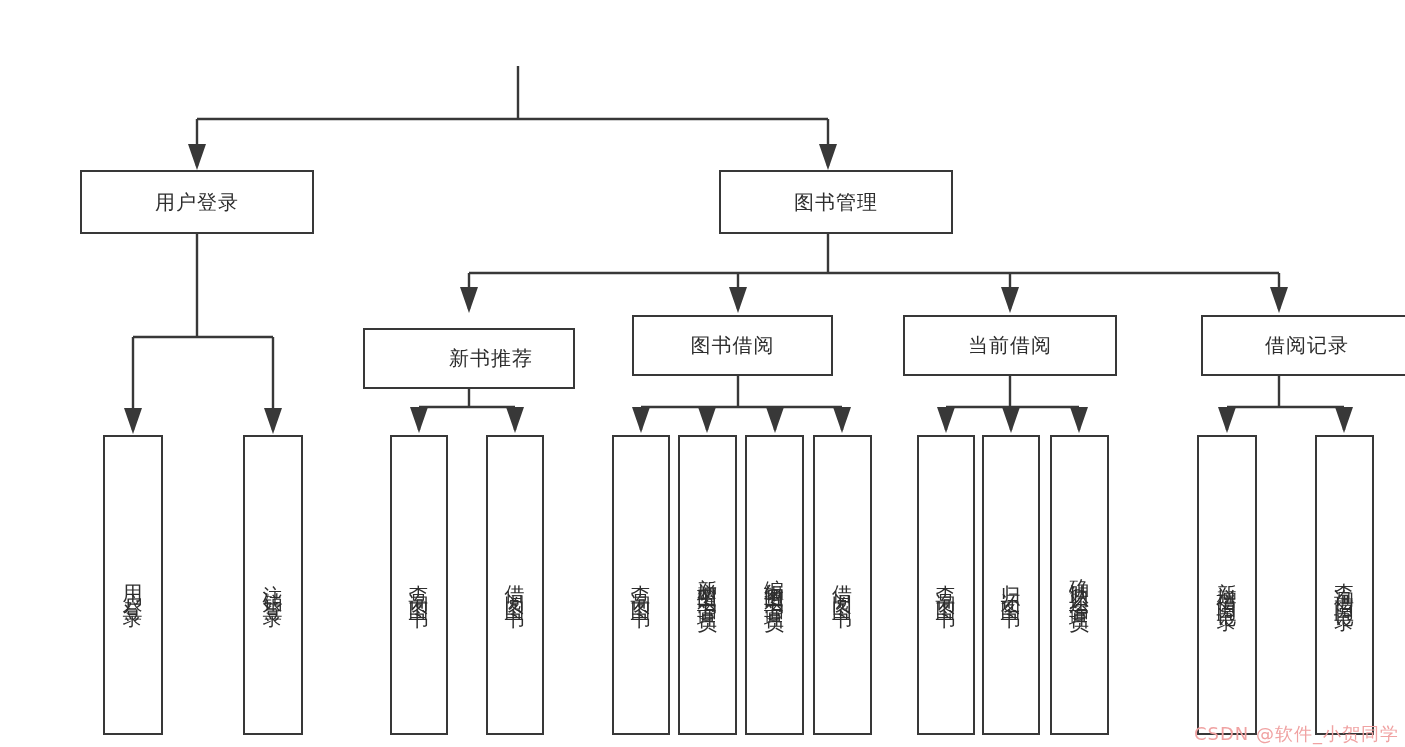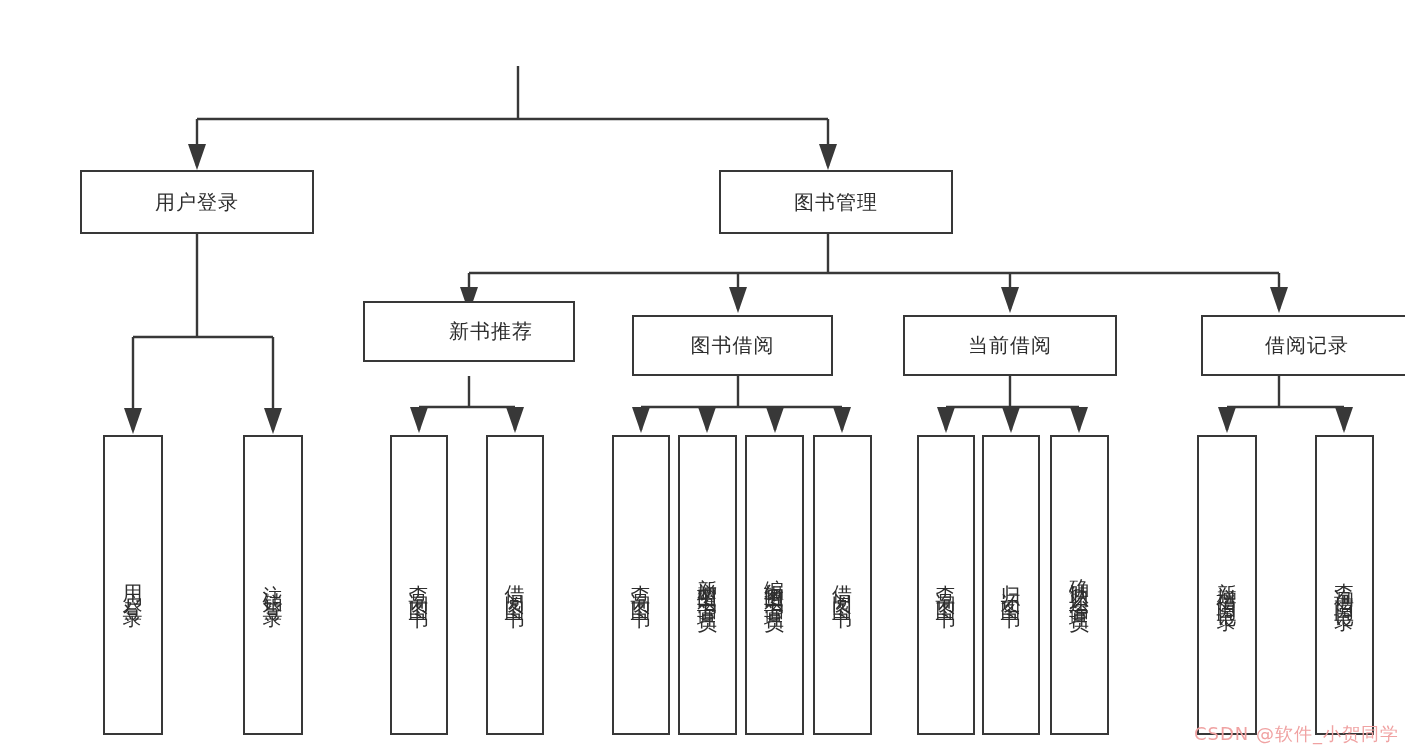--- a/index.html
+++ b/index.html
@@ -99,21 +99,21 @@
 
     <path d="M1279 376 V407 M1227 407 H1344 M1227 407 V430 M1344 407 V430"></path>
     <polygon points="1218,407 1236,407 1227,433"></polygon>
     <polygon points="1335,407 1353,407 1344,433"></polygon>
   </svg>
 
 
   <div class="node" style="left:80px; top:170px; width:234px; height:64px;">用户登录</div>
   <div class="node" style="left:711px; top:170px; width:234px; height:64px;margin-left:8px;">图书管理</div>
 
-  <div class="node" style="left:363px; top:301px; width:212px; height:61px;padding-left:44px;">新书推荐</div>
+  <div class="node" style="left:363px; top:328px; width:212px; height:61px;padding-left:44px;">新书推荐</div>
   <div class="node" style="left:632px; top:315px; width:201px; height:61px;">图书借阅</div>
   <div class="node" style="left:903px; top:315px; width:214px; height:61px;">当前借阅</div>
   <div class="node" style="left:1173px; top:315px; width:212px; height:61px;margin-left:28px;">借阅记录</div>
 
   <div class="node vertical" style="left:103px; top:435px; width:60px; height:300px;">用户登录</div>
   <div class="node vertical" style="left:243px; top:435px; width:60px; height:300px;">注销登录</div>
 
   <div class="node vertical" style="left:390px; top:435px; width:58px; height:300px;">查询图书</div>
   <div class="node vertical" style="left:486px; top:435px; width:58px; height:300px;">借阅图书</div>
 

